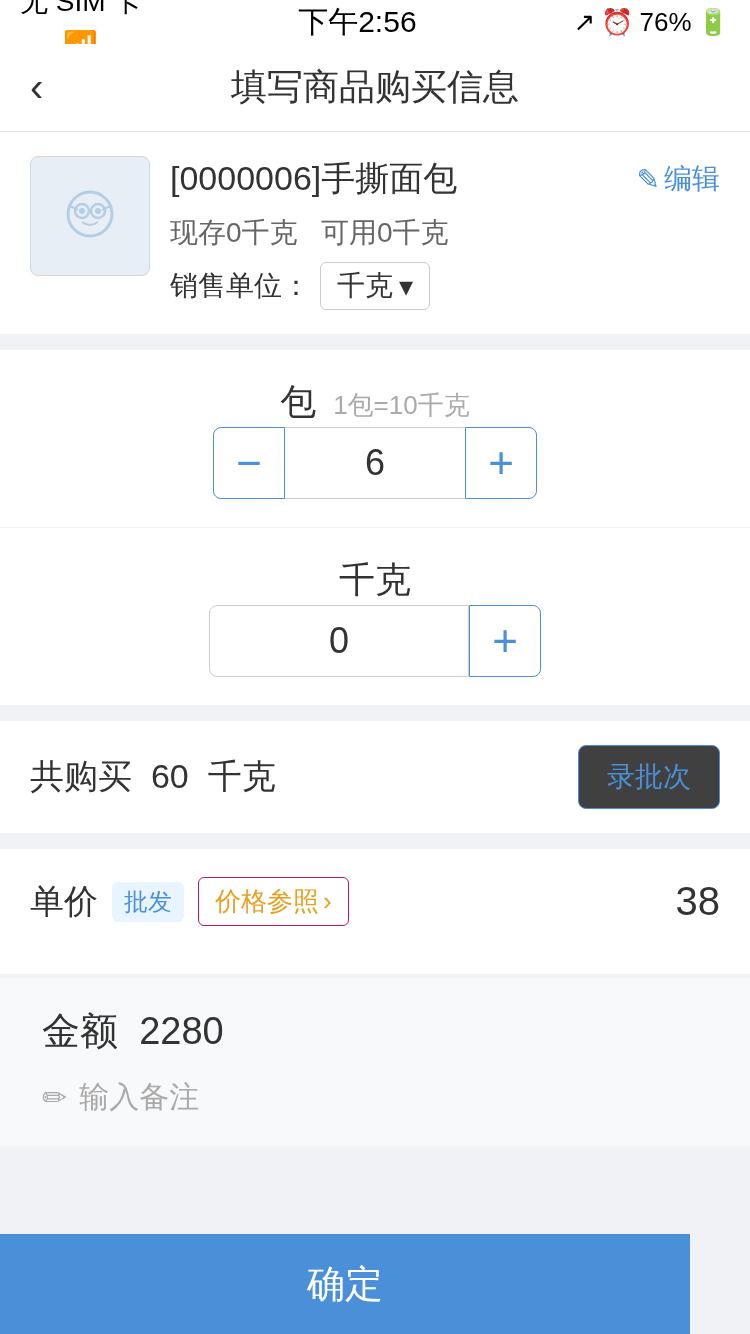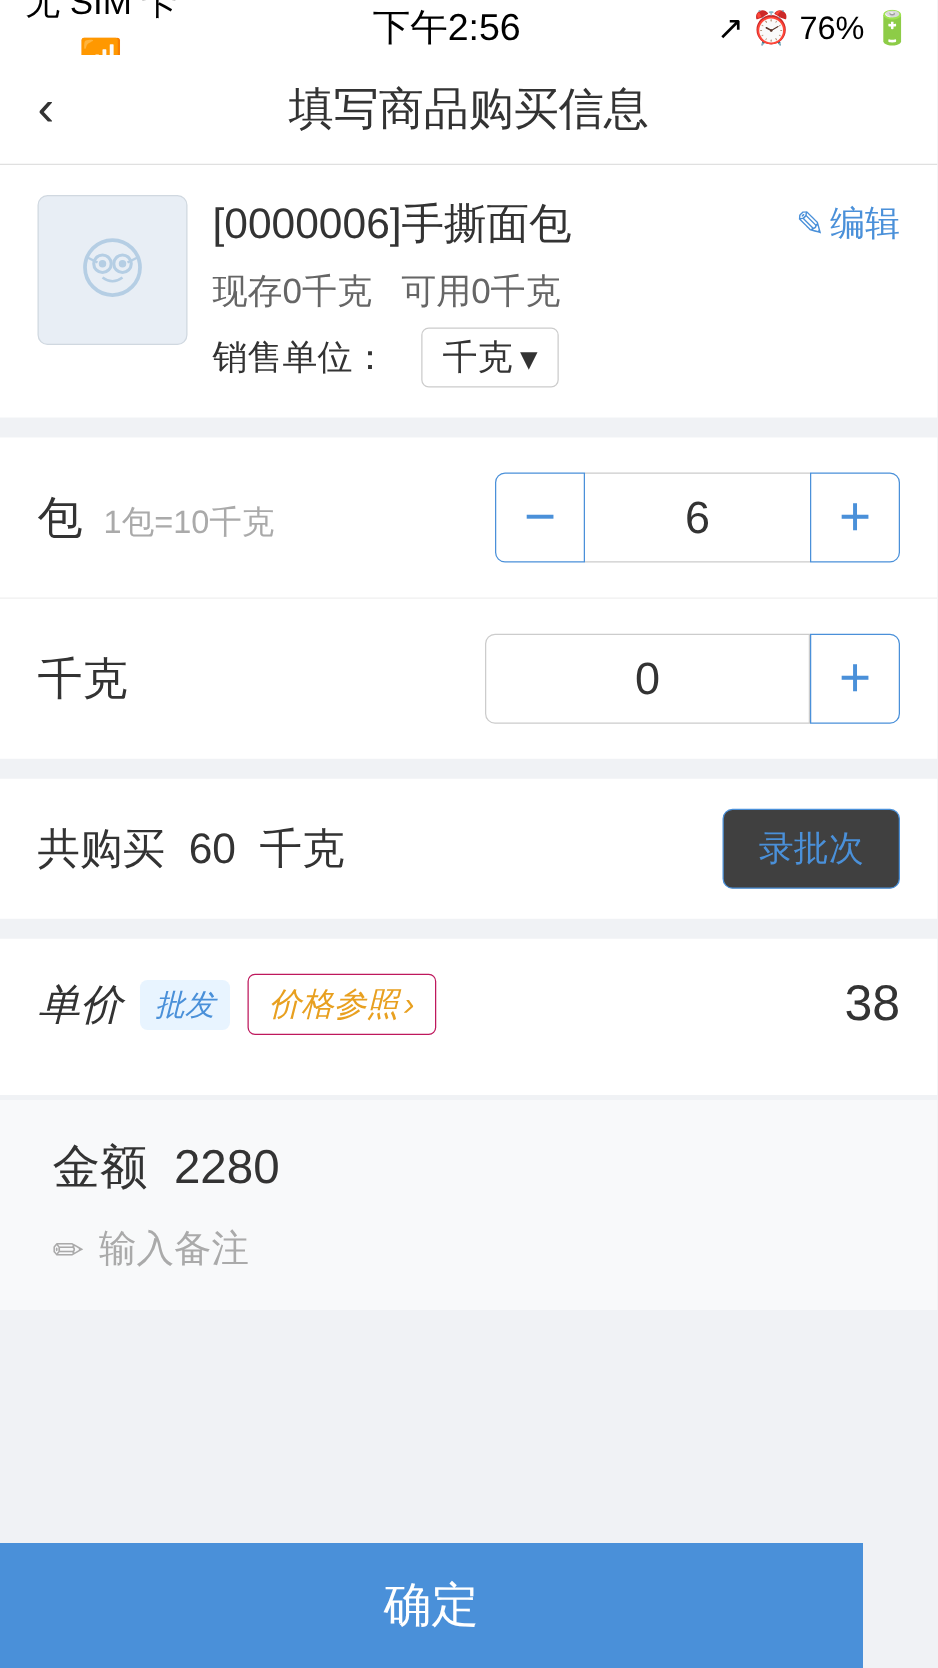--- a/index.html
+++ b/index.html
@@ -78,21 +78,21 @@
     .product-info { flex: 1; }
     .product-name-row {
       display: flex;
       justify-content: space-between;
       align-items: center;
       margin-bottom: 12px;
     }
     .product-name { font-size: 34px; font-weight: 500; color: #333; }
     .edit-btn { font-size: 28px; color: #4a90d9; display: flex; align-items: center; gap: 4px; }
     .product-stock { font-size: 28px; color: #666; margin-bottom: 10px; }
-    .product-unit { font-size: 28px; color: #333; display: flex; align-items: center; gap: 27px; }
+    .product-unit { font-size: 28px; color: #333; display: flex; align-items: center; gap: 10px; }
     .unit-select {
       border: 1px solid #ccc;
       border-radius: 6px;
       padding: 4px 16px;
       font-size: 28px;
       color: #333;
       background: #fff;
       display: flex;
       align-items: center;
       gap: 6px;
@@ -102,20 +102,21 @@
     .input-section {
       background: #fff;
       margin-bottom: 16px;
     }
     .input-row {
       display: flex;
       align-items: center;
       justify-content: space-between;
       padding: 28px 30px;
       border-bottom: 1px solid #f0f0f0;
+      flex-direction: column;
     }
     .input-row:last-child { border-bottom: none; }
     .input-label { font-size: 36px; color: #333; }
     .input-hint { font-size: 26px; color: #aaa; margin-left: 8px; }
     .qty-control {
       display: flex;
       align-items: center;
       gap: 0;
     }
     .qty-btn {
@@ -193,21 +194,21 @@
       background: #fff;
       padding: 28px 30px;
       margin-bottom: 4px;
     }
     .price-row {
       display: flex;
       align-items: center;
       justify-content: space-between;
       margin-bottom: 20px;
     }
-    .price-left { display: flex; align-items: center; gap: 14px; font-style: italic; }
+    .price-left { display: flex; align-items: center; gap: 14px; }
     .price-label { font-size: 34px; color: #333; }
     .price-tag {
       background: #e8f4ff;
       color: #4a90d9;
       font-size: 24px;
       padding: 4px 12px;
       border-radius: 6px;
     }
     .price-ref-btn {
       border: 1px solid #be185d;

